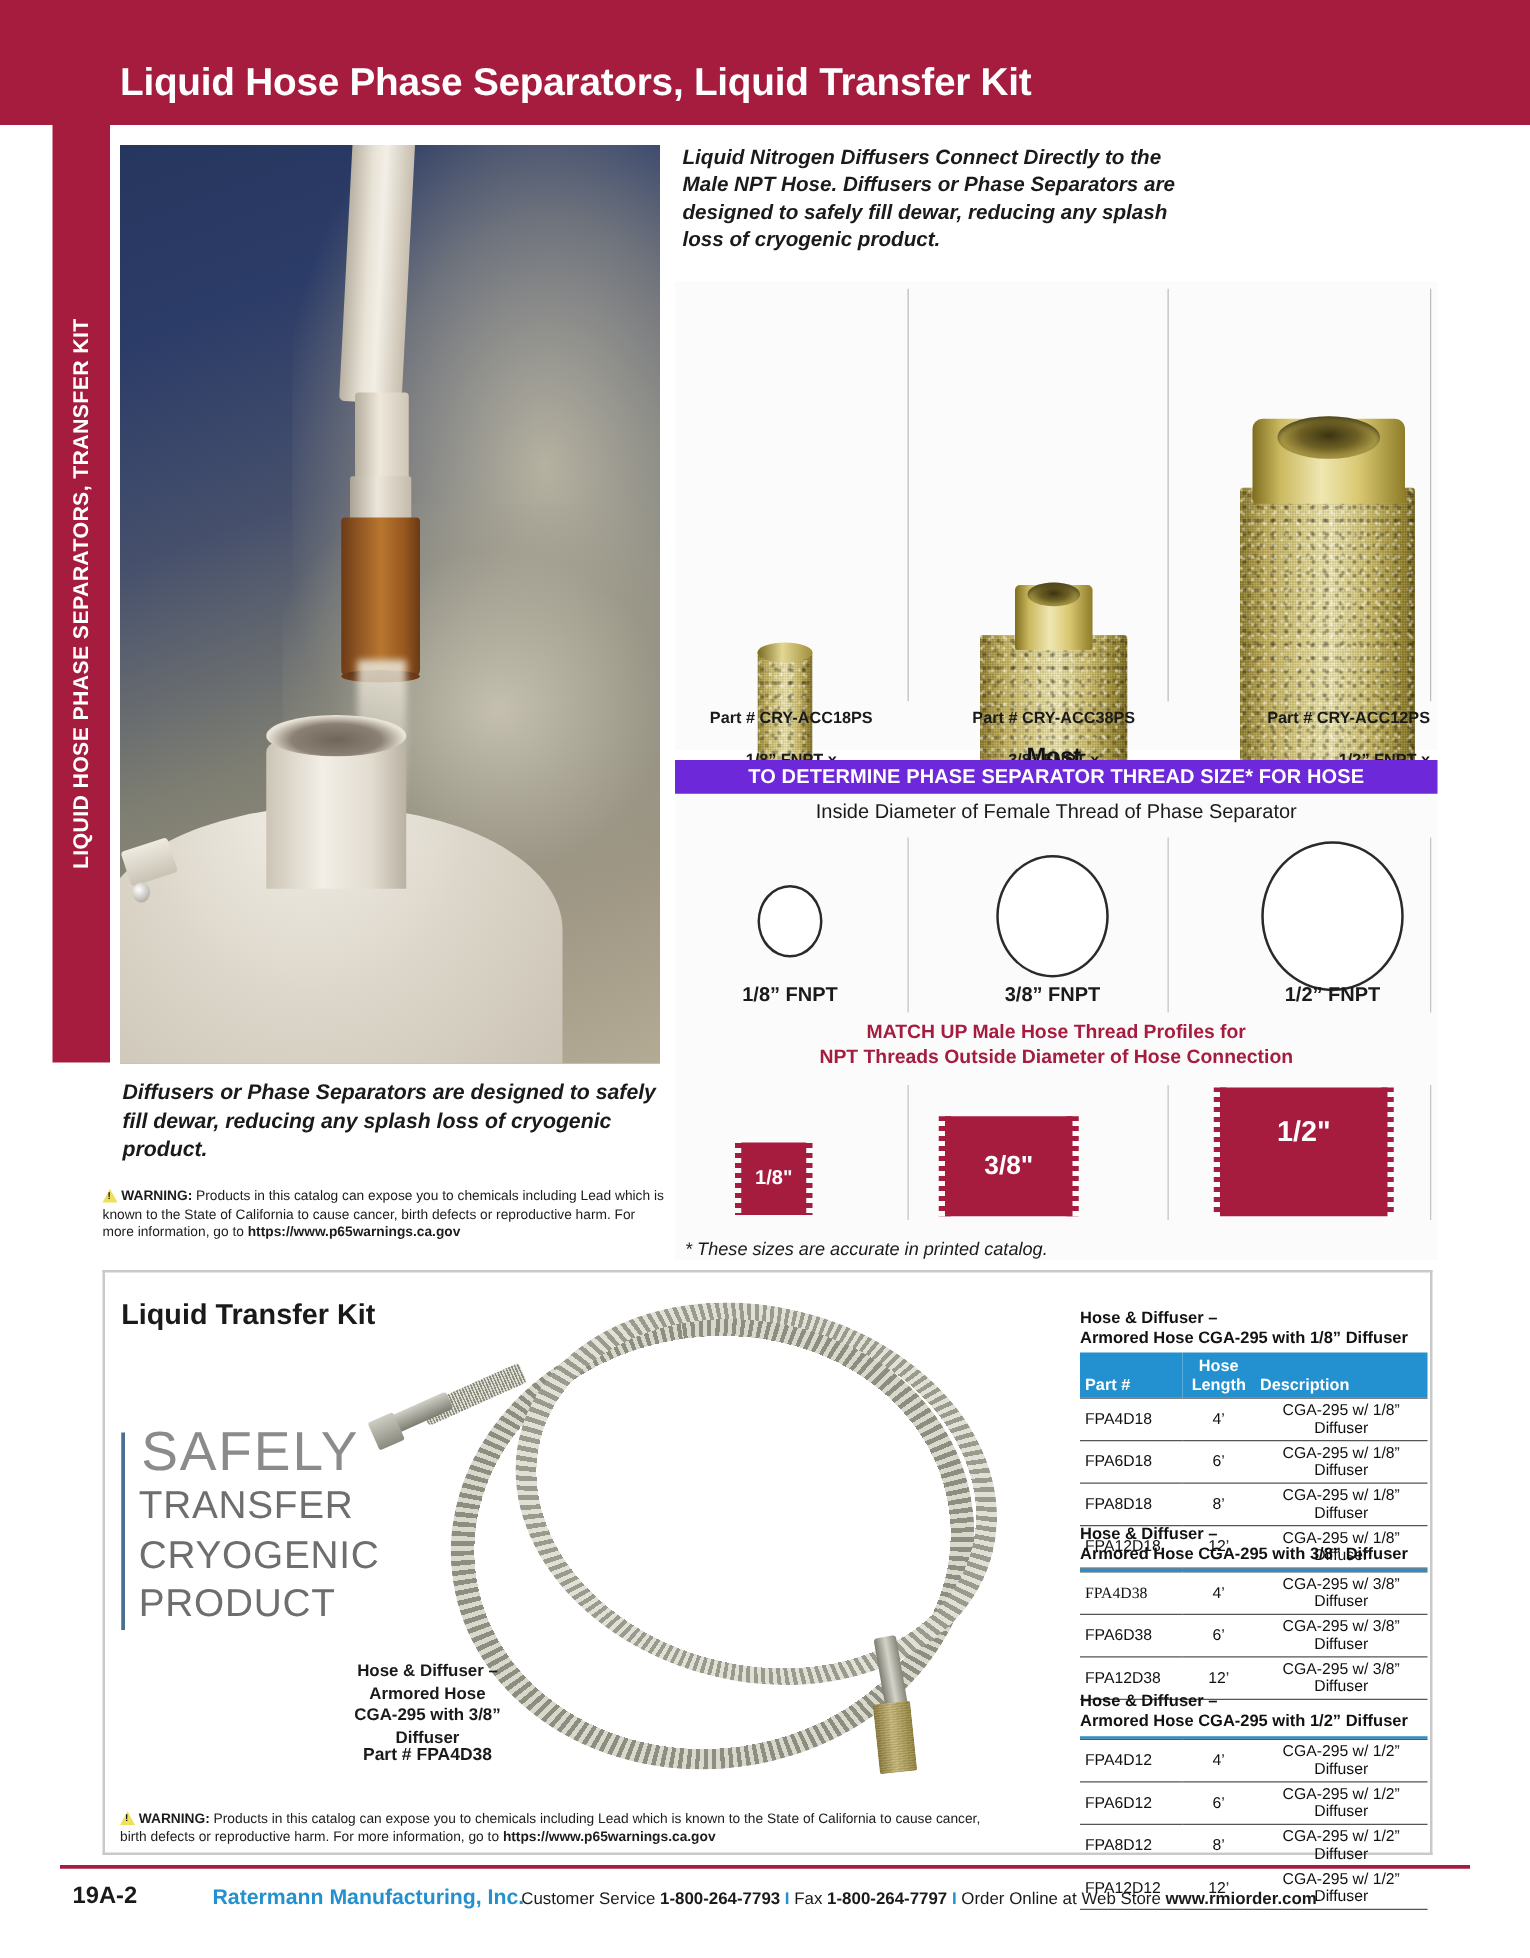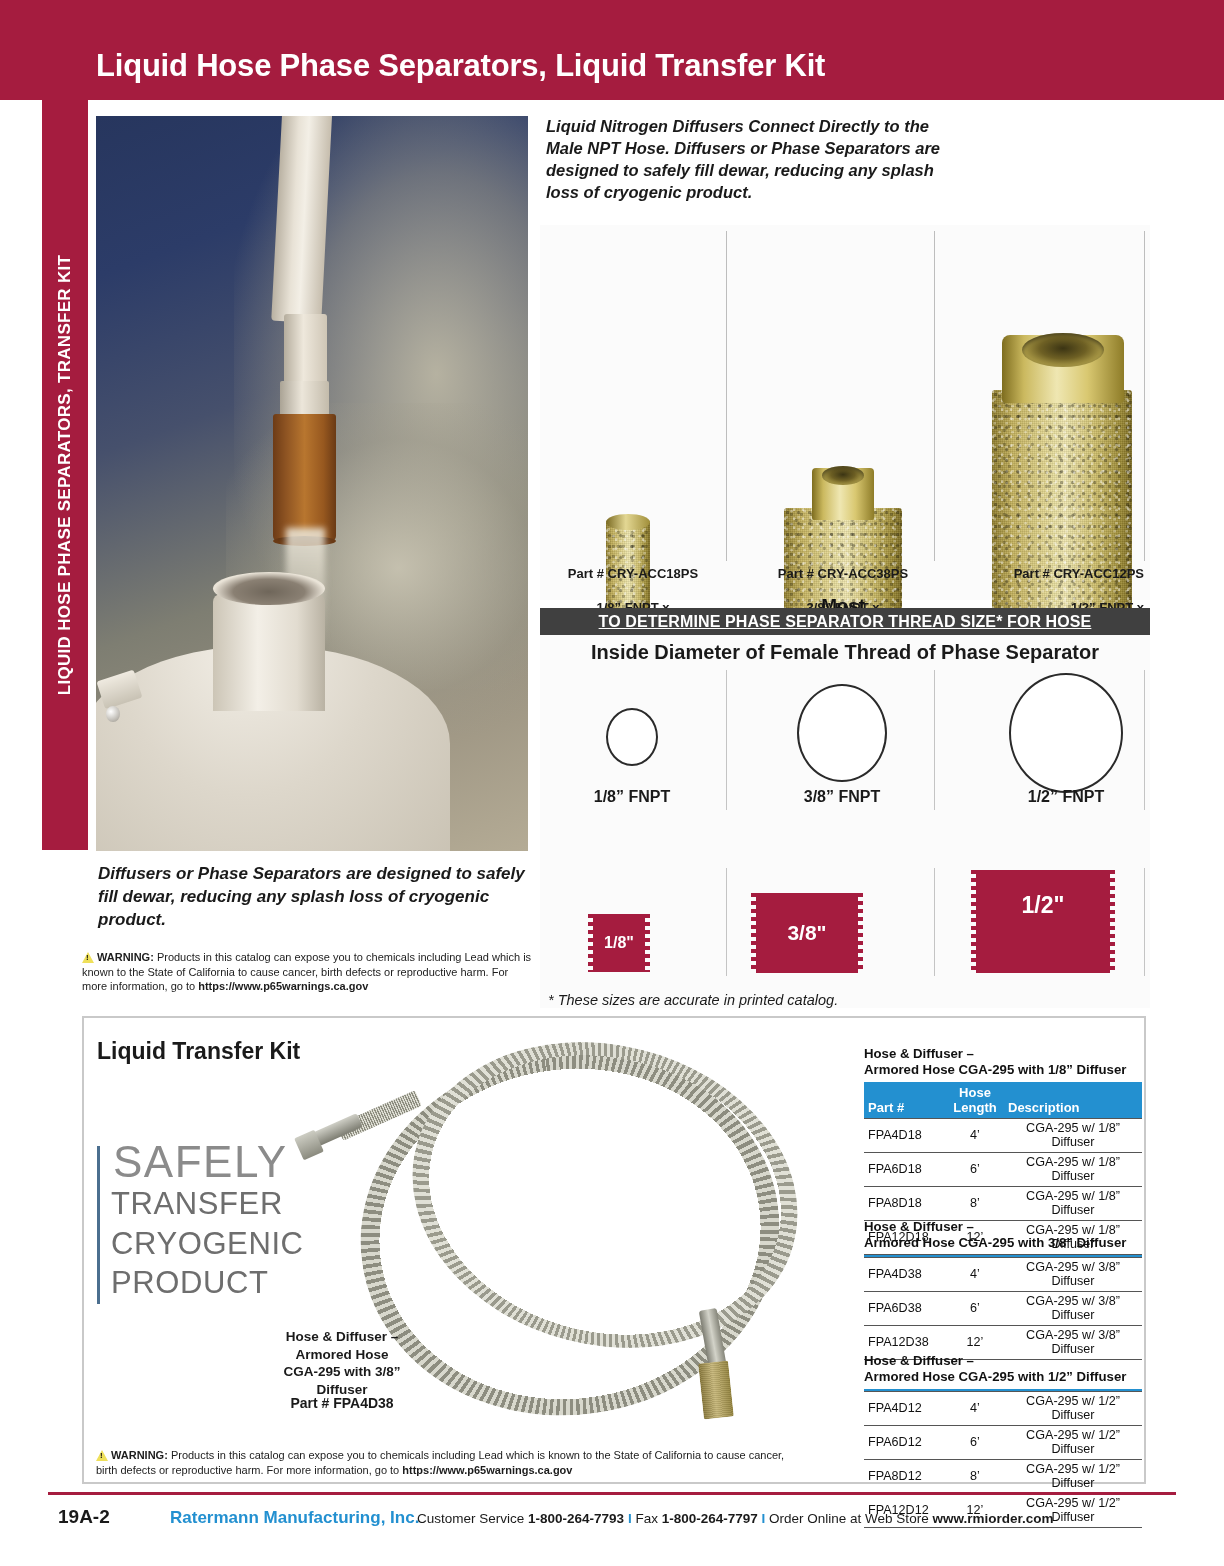--- a/index.html
+++ b/index.html
@@ -167,26 +167,26 @@
     text-shadow: 0 1px 0 rgba(255,255,255,0.25);
   }
 
   
   .thread-block {
     position: absolute; left: 540px; top: 608px; width: 610px; height: 400px;
     background: #fbfbfb;
   }
   .black-bar {
     position: absolute; left: 0; top: 0; width: 610px; height: 27px;
-    background: #404040; color: #fff; text-align: center;
-    font-size: 16px; font-weight: bold; line-height: 27px; letter-spacing: 0.1px; text-decoration: underline;
+    background: #6d28d9; color: #fff; text-align: center;
+    font-size: 16px; font-weight: bold; line-height: 27px; letter-spacing: 0.1px;
   }
   .sub-head {
     position: absolute; left: 0; top: 33px; width: 610px; text-align: center;
-    font-size: 20px; font-weight: bold; color: #1a1a1a;
+    font-size: 16px; font-weight: normal; color: #1a1a1a;
   }
   .circle-row { position: absolute; left: 0; top: 60px; width: 610px; height: 145px; }
   .ring { position: absolute; border: 2.2px solid #2a2a2a; border-radius: 50%; background: #fff; }
   .fnpt-label {
     position: absolute; text-align: center; font-size: 16px; font-weight: bold; color: #1a1a1a;
   }
   .vdiv { position: absolute; width: 1px; background: #c4c4c4; }
   .match-text {
     position: absolute; left: 0; top: 208px; width: 610px; text-align: center;
     font-size: 15.5px; font-weight: bold; color: #a51c3f; line-height: 1.28;
@@ -430,20 +430,22 @@
 
       <div class="ring" style="left:66px; top:40px; width:52px; height:58px;"></div>
       <div class="ring" style="left:257px; top:16px; width:90px; height:98px;"></div>
       <div class="ring" style="left:469px; top:5px; width:114px; height:120px;"></div>
 
       <div class="fnpt-label" style="left:32px; top:120px; width:120px;">1/8” FNPT</div>
       <div class="fnpt-label" style="left:242px; top:120px; width:120px;">3/8” FNPT</div>
       <div class="fnpt-label" style="left:466px; top:120px; width:120px;">1/2” FNPT</div>
     </div>
 
+    <div class="match-text">MATCH UP Male Hose Thread Profiles for
+NPT Threads Outside Diameter of Hose Connection</div>
 
     <div class="prof-row">
       <div class="vdiv" style="left:186px; top:-2px; height:108px;"></div>
       <div class="vdiv" style="left:394px; top:-2px; height:108px;"></div>
       <div class="vdiv" style="left:604px; top:-2px; height:108px;"></div>
 
       <div class="prof" style="left:53px; top:44px; width:52px; height:58px; font-size:16px;">
         <span>1/8"</span>
       </div>
       <div class="prof" style="left:216px; top:23px; width:102px; height:80px; font-size:21px;">
@@ -531,21 +533,21 @@
     </table>
   </div>
 
   <div class="tbl-wrap" style="top:1219px;">
     <div class="tbl-title">Hose &amp; Diffuser –
 Armored Hose CGA-295 with 3/8” Diffuser</div>
     <div class="blue-rule"></div>
     <table class="spec">
       <tbody>
         <tr>
-          <td style="width:82px;">FPA4D38</td>
+          <td style="width:82px;font-family:Liberation Serif, serif;">FPA4D38</td>
           <td class="c" style="width:58px;">4’</td>
           <td class="d">CGA-295 w/ 3/8” Diffuser</td>
         </tr>
         <tr>
           <td>FPA6D38</td>
           <td class="c">6’</td>
           <td class="d">CGA-295 w/ 3/8” Diffuser</td>
         </tr>
         <tr>
           <td>FPA12D38</td>

